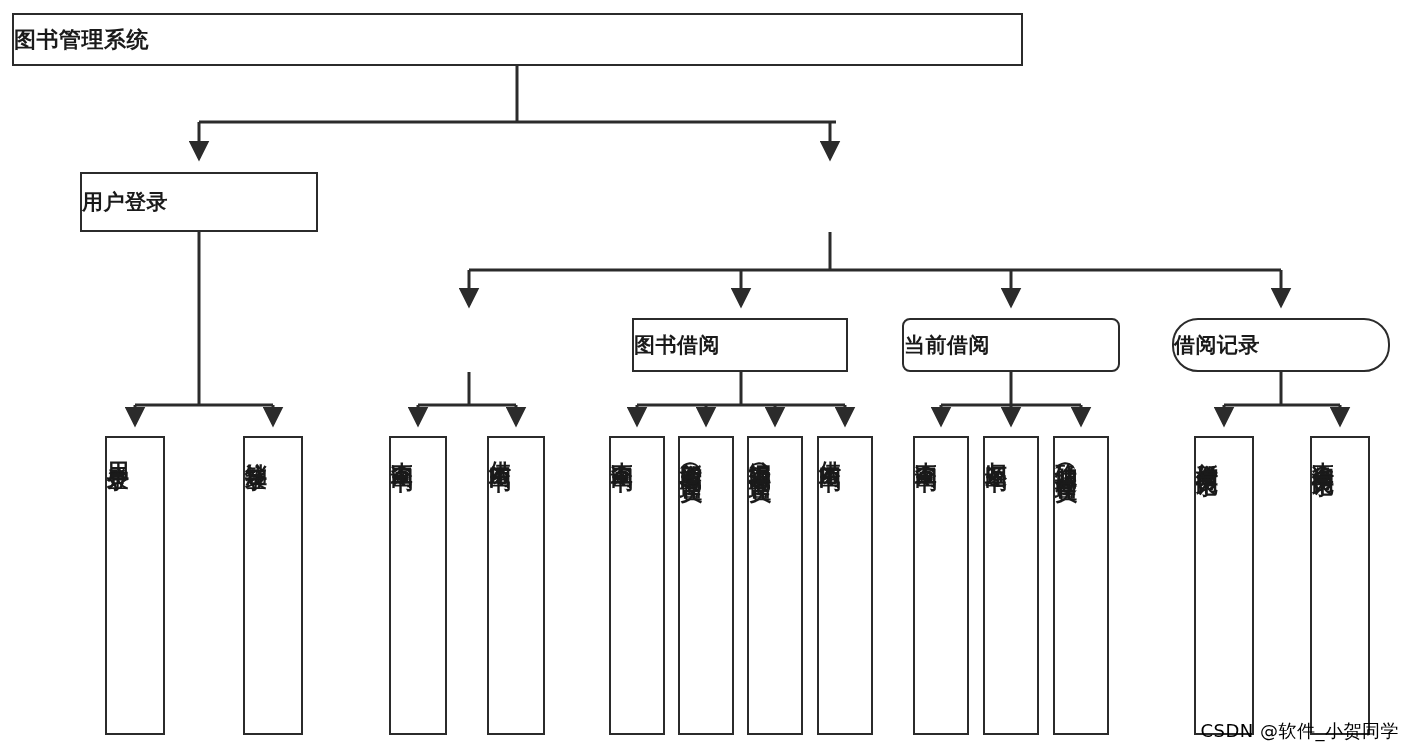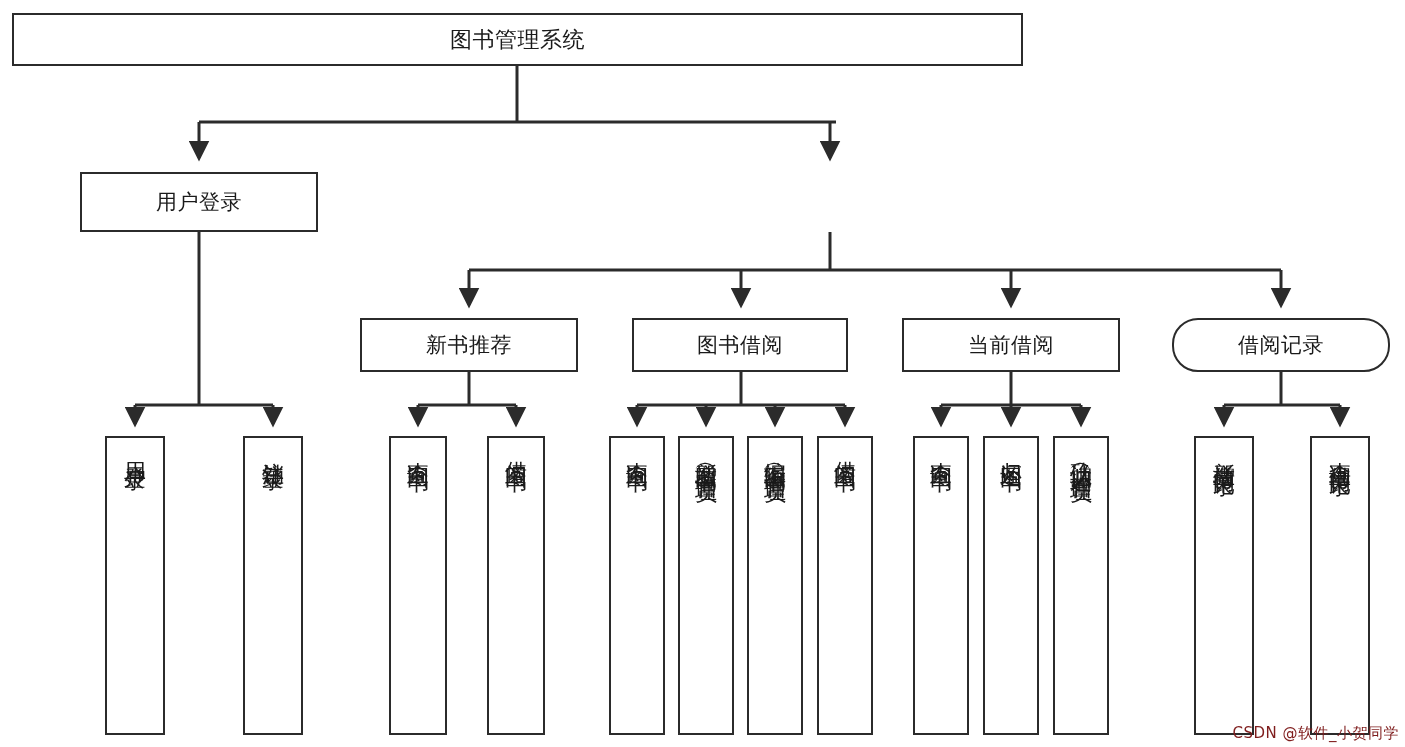--- a/index.html
+++ b/index.html
@@ -10,22 +10,23 @@
   #stage{position:relative;width:1405px;height:747px;}
   svg#wires{position:absolute;left:0;top:0;width:1405px;height:747px;}
 
   .node{
     position:absolute;
     box-sizing:border-box;
     background:#ffffff;
     border:2px solid #2b2b2b;
     display:flex;
     align-items:center;
-    justify-content:center;
+    justify-content:flex-start;
     color:#1a1a1a;
+    font-weight:bold;
   }
   .node .lbl{
     display:block;
     text-align:center;
     line-height:1.16;
     letter-spacing:0.5px;
   }
   
   .node.h .lbl{font-size:21px;}
   .node.root .lbl{font-size:22px;}
@@ -38,22 +39,22 @@
     writing-mode:vertical-rl;
     text-orientation:upright;
     font-size:22px;
     line-height:1.0;
     letter-spacing:3px;
     white-space:nowrap;
   }
   .watermark{
     position:absolute;
     right:6px;bottom:4px;
-    font-size:15px;
-    color:#7f1d1d;
+    font-size:18px;
+    color:#000000;
     letter-spacing:0.5px;
     white-space:nowrap;
     user-select:none;
   }
 </style>
 </head>
 <body>
 
 <div id="stage">
 
@@ -109,27 +110,24 @@
   </svg>
 
   <div class="node h root" style="left:12px;top:13px;width:1011px;height:53px;">
     <span class="lbl">图书管理系统</span>
   </div>
 
   <div class="node h" style="left:80px;top:172px;width:238px;height:60px;">
     <span class="lbl">用户登录</span>
   </div>
 
-  <div class="node h" style="left:360px;top:318px;width:218px;height:54px;">
-    <span class="lbl">新书推荐</span>
-  </div>
   <div class="node h" style="left:632px;top:318px;width:216px;height:54px;">
     <span class="lbl">图书借阅</span>
   </div>
-  <div class="node h" style="left:902px;top:318px;width:218px;height:54px;">
+  <div class="node h" style="left:902px;top:318px;width:218px;height:54px;border-radius:8px;">
     <span class="lbl">当前借阅</span>
   </div>
   <div class="node h" style="left:1172px;top:318px;width:218px;height:54px;border-radius:26px;">
     <span class="lbl">借阅记录</span>
   </div>
 
   <div class="node v" style="left:105px;top:436px;width:60px;height:299px;">
     <span class="lbl">用户登录</span>
   </div>
   <div class="node v" style="left:243px;top:436px;width:60px;height:299px;">

